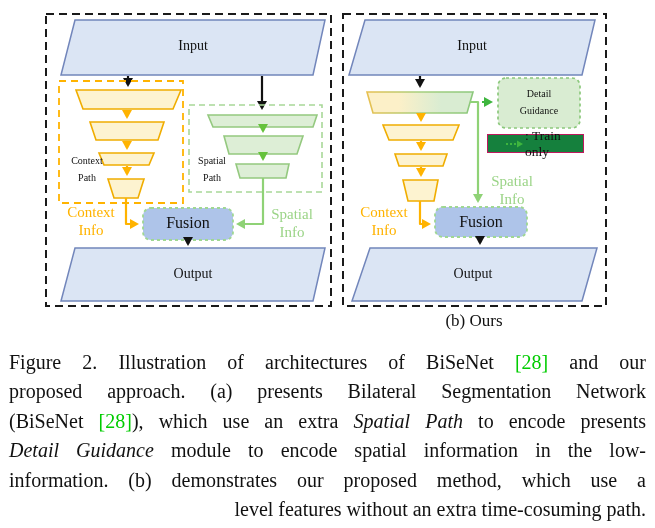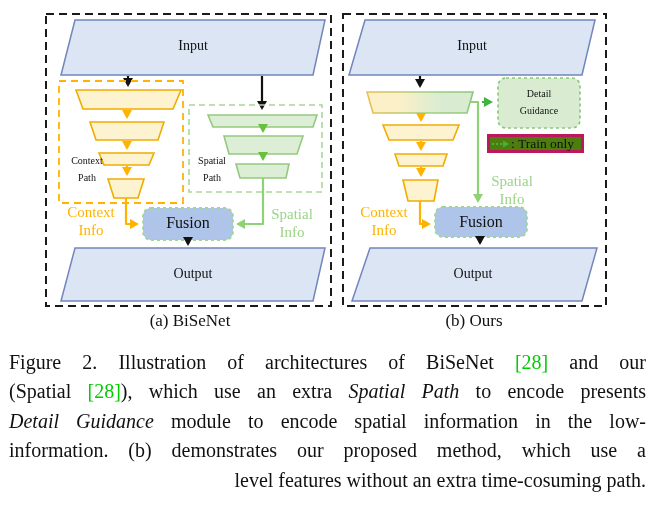--- a/index.html
+++ b/index.html
@@ -10,22 +10,22 @@
   .lbl{position:absolute;color:#111;text-align:center;}
   .pre{white-space:pre-line;}
   .f21{font-size:14px;line-height:23px;}
   .f17{font-size:17px;line-height:20px;}
   .f16{font-size:16px;line-height:18px;}
   .f15{font-size:15px;line-height:18px;}
   .f14{font-size:10px;line-height:17px;}
   .orange{color:#ffb300;}
   .lgreen{color:#9bd487;}
   .legend{position:absolute;left:487px;top:134px;width:97px;height:19px;box-sizing:border-box;
-          border:3px solid #be185d;background:#4d7c0f;display:flex;align-items:center;
-          padding-left:2px;font-size:13.5px;}
+          border:1px solid #be185d;background:#15803d;display:flex;align-items:center;
+          padding-left:18px;font-size:13.5px;}
   .legend svg{position:static;flex:0 0 auto;margin-right:1px;}
   .cap{position:absolute;left:9px;top:348px;width:637px;font-size:20px;line-height:29.4px;color:#111;}
   .cl{width:100%;}
   .jline{text-align:justify;text-align-last:justify;}
   .jlast{text-align:right;}
   .ref{color:#00cc00;}
   .it{font-style:italic;}
 </style>
 </head>
 <body>
@@ -142,21 +142,20 @@
   <div class="lbl f14 pre" style="left:60px;top:152px;width:54px;">Context
 Path</div>
   <div class="lbl f14 pre" style="left:188px;top:152px;width:48px;">Spatial
 Path</div>
   <div class="lbl f15 pre orange" style="left:64px;top:203px;width:54px;">Context
 Info</div>
   <div class="lbl f15 pre lgreen" style="left:266px;top:205px;width:52px;">Spatial
 Info</div>
   <div class="lbl f16" style="left:158px;top:214px;width:60px;">Fusion</div>
   <div class="lbl f21" style="left:150px;top:262px;width:86px;">Output</div>
-  <div class="lbl f17" style="left:120px;top:311px;width:140px;">(a) BiSeNet</div>
 
   <div class="lbl f21" style="left:434px;top:34px;width:76px;">Input</div>
   <div class="lbl f14 pre" style="left:503px;top:85px;width:72px;">Detail
 Guidance</div>
   <div class="legend">
     <svg width="18" height="10" viewBox="0 0 18 10">
       <line x1="0" y1="5" x2="11" y2="5" stroke="#3eb53e" stroke-width="2" stroke-dasharray="2 2"></line>
       <polygon points="11,1.5 17,5 11,8.5" fill="#3eb53e"></polygon>
     </svg>
     <span>: Train only</span>
@@ -167,21 +166,24 @@
 Info</div>
   <div class="lbl f16" style="left:451px;top:213px;width:60px;">Fusion</div>
   <div class="lbl f21" style="left:430px;top:262px;width:86px;">Output</div>
   <div class="lbl f17" style="left:414px;top:311px;width:120px;">(b) Ours</div>
 
   <div class="cap">
     <div class="cl jline">
       <span>Figure 2. Illustration of architectures of BiSeNet </span><span class="ref">[28]</span><span> and our</span>
     </div>
     <div class="cl jline">
-      <span>(Spatial </span><span class="ref">[28]</span><span>), which use an extra </span><span class="it">Spatial Path</span><span> to encode presents</span>
+      <span>proposed approach. (a) presents Bilateral Segmentation Network</span>
+    </div>
+    <div class="cl jline">
+      <span>(BiSeNet </span><span class="ref">[28]</span><span>), which use an extra </span><span class="it">Spatial Path</span><span> to encode presents</span>
     </div>
     <div class="cl jline">
       <span class="it">Detail Guidance</span><span> module to encode spatial information in the low-</span>
     </div>
     <div class="cl jline">
       <span>information. (b) demonstrates our proposed method, which use a</span>
     </div>
     <div class="cl jlast">
       <span>level features without an extra time-cosuming path.</span>
     </div>

